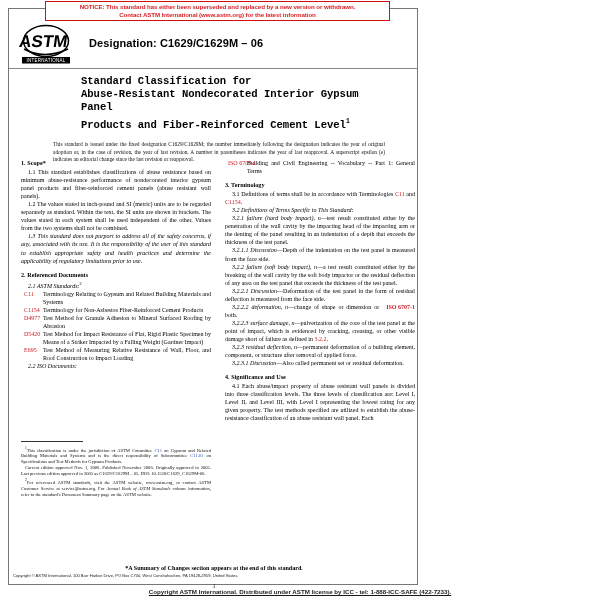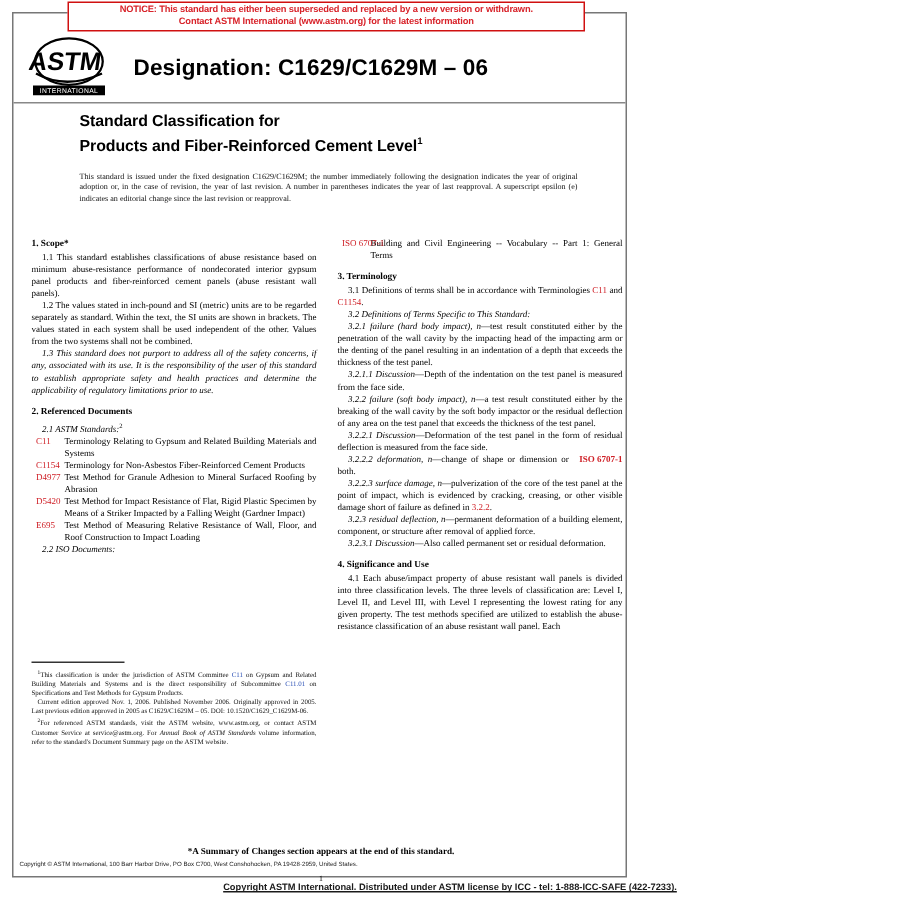--- a/index.html
+++ b/index.html
@@ -68,36 +68,37 @@
     top: 2px;
     width: 58px;
     height: 44px;
   }
   .desig {
     position: absolute;
     left: 80px;
     top: 16px;
     font-family: "Liberation Sans", sans-serif;
     font-weight: bold;
-    font-size: 15px;
+    font-size: 11px;
     letter-spacing: 0.1px;
   }
   
   .titleblock {
     position: absolute;
     left: 44px;
     top: 66px;
     width: 340px;
   }
   .title-line {
-    font-family: Liberation Sans, sans-serif;
+    font-family: Liberation Mono, monospace;
     font-weight: bold;
     font-size: 10.6px;
     line-height: 13.2px;
     letter-spacing: -0.05px;
+    margin-left: 28px;
   }
   .title-line sup { font-size: 6.4px; vertical-align: super; }
   .preamble {
     margin-top: 10px;
     width: 332px;
     font-size: 5.4px;
     line-height: 7.4px;
     text-align: justify;
     color: #111;
   }
@@ -233,20 +234,21 @@
           <text x="54" y="48" font-family="Liberation Sans, sans-serif" font-size="34" font-weight="bold" text-anchor="middle" fill="#000" transform="skewX(-8)">ASTM</text>
           <rect x="6" y="68" width="96" height="13" fill="#000"></rect>
           <text x="54" y="78" font-family="Liberation Sans, sans-serif" font-size="9" text-anchor="middle" fill="#fff" letter-spacing="0.5">INTERNATIONAL</text>
         </svg>
       </div>
       <div class="desig">Designation: C1629/C1629M – 06</div>
     </div>
 
     <div class="titleblock">
       <div class="title-line">Standard Classification for</div>
+      <div class="title-line">Abuse-Resistant Nondecorated Interior Gypsum Panel</div>
       <div class="title-line">
         <span>Products and Fiber-Reinforced Cement Level</span><sup>1</sup>
       </div>
       <div class="preamble">This standard is issued under the fixed designation C1629/C1629M; the number immediately following the designation indicates the year of original adoption or, in the case of revision, the year of last revision. A number in parentheses indicates the year of last reapproval. A superscript epsilon (e) indicates an editorial change since the last revision or reapproval.</div>
     </div>
 
     <div class="cols">
 
       <div class="col left">
         <p class="sec first">1. Scope*</p>

